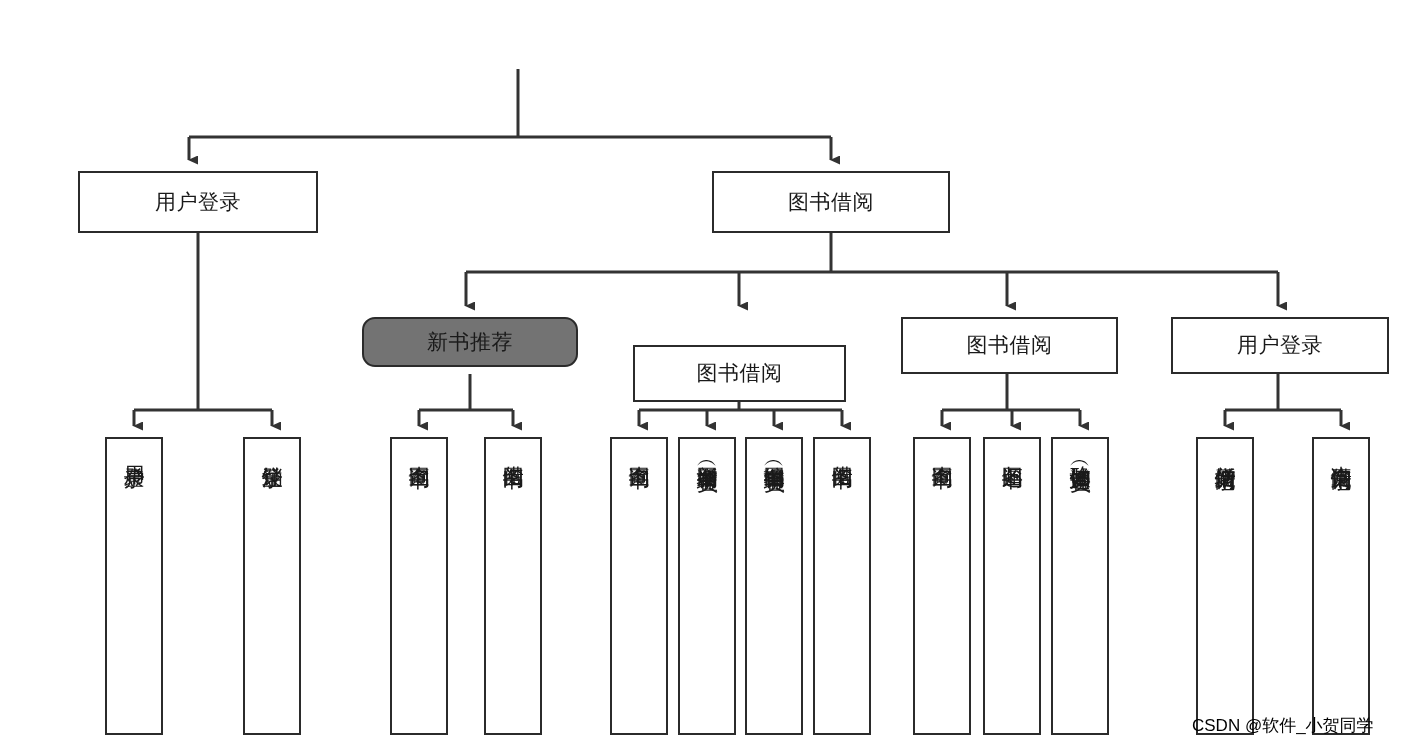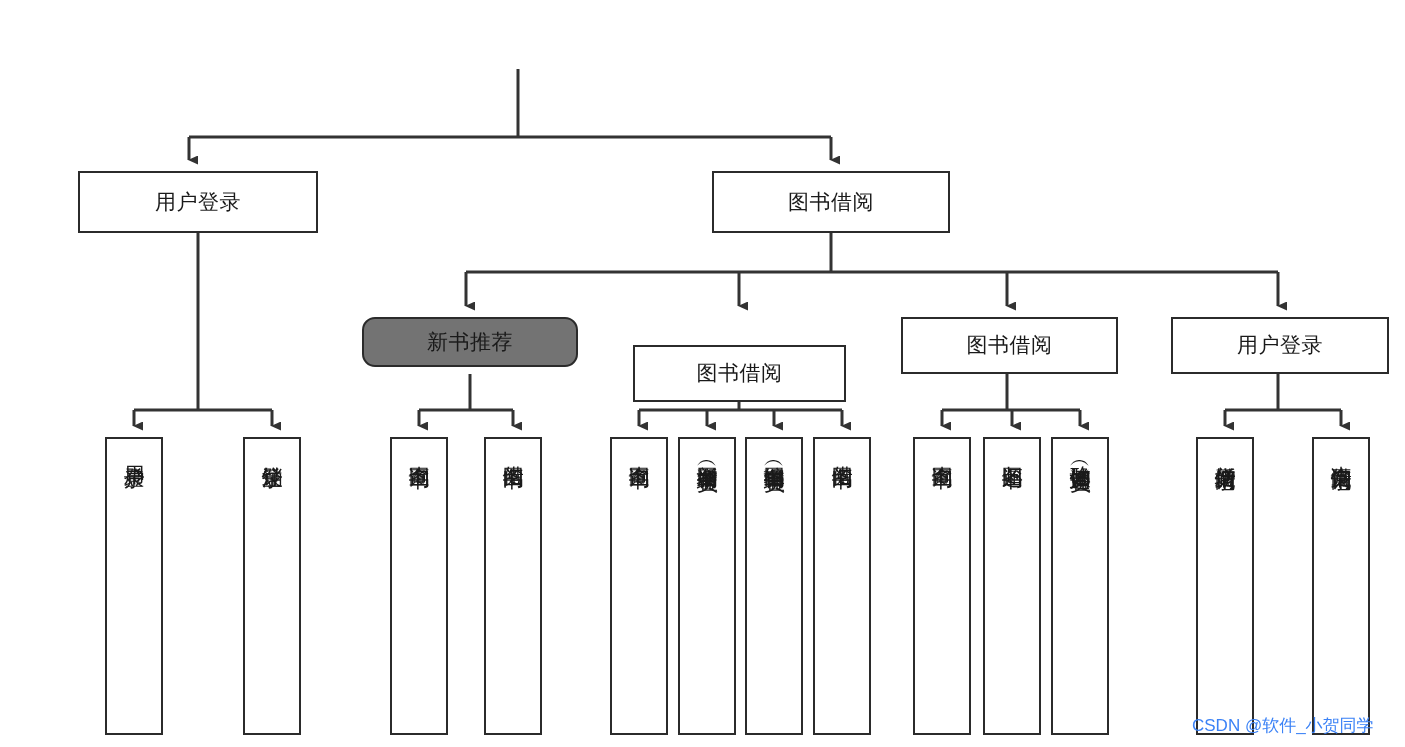--- a/index.html
+++ b/index.html
@@ -177,15 +177,15 @@
   <div class="node vertical" style="left: 1051px; top: 437px; width: 58px; height: 298px; border-color: rgb(43, 43, 43); background: rgb(255, 255, 255); color: rgb(26, 26, 26);">
     <span class="node-label">确认归还（管理员）</span>
   </div>
   <div class="node vertical" style="left: 1196px; top: 437px; width: 58px; height: 298px; border-color: rgb(43, 43, 43); background: rgb(255, 255, 255); color: rgb(26, 26, 26);">
     <span class="node-label">新增借阅记录</span>
   </div>
   <div class="node vertical" style="left: 1312px; top: 437px; width: 58px; height: 298px; border-color: rgb(43, 43, 43); background: rgb(255, 255, 255); color: rgb(26, 26, 26);">
     <span class="node-label">查询借阅记录</span>
   </div>
 
-  <div class="watermark" style="color: #3b82f6;">CSDN @软件_小贺同学</div>
+  <div class="watermark" style="color: #000000;">CSDN @软件_小贺同学</div>
 
 </div>
 
 </body></html>

